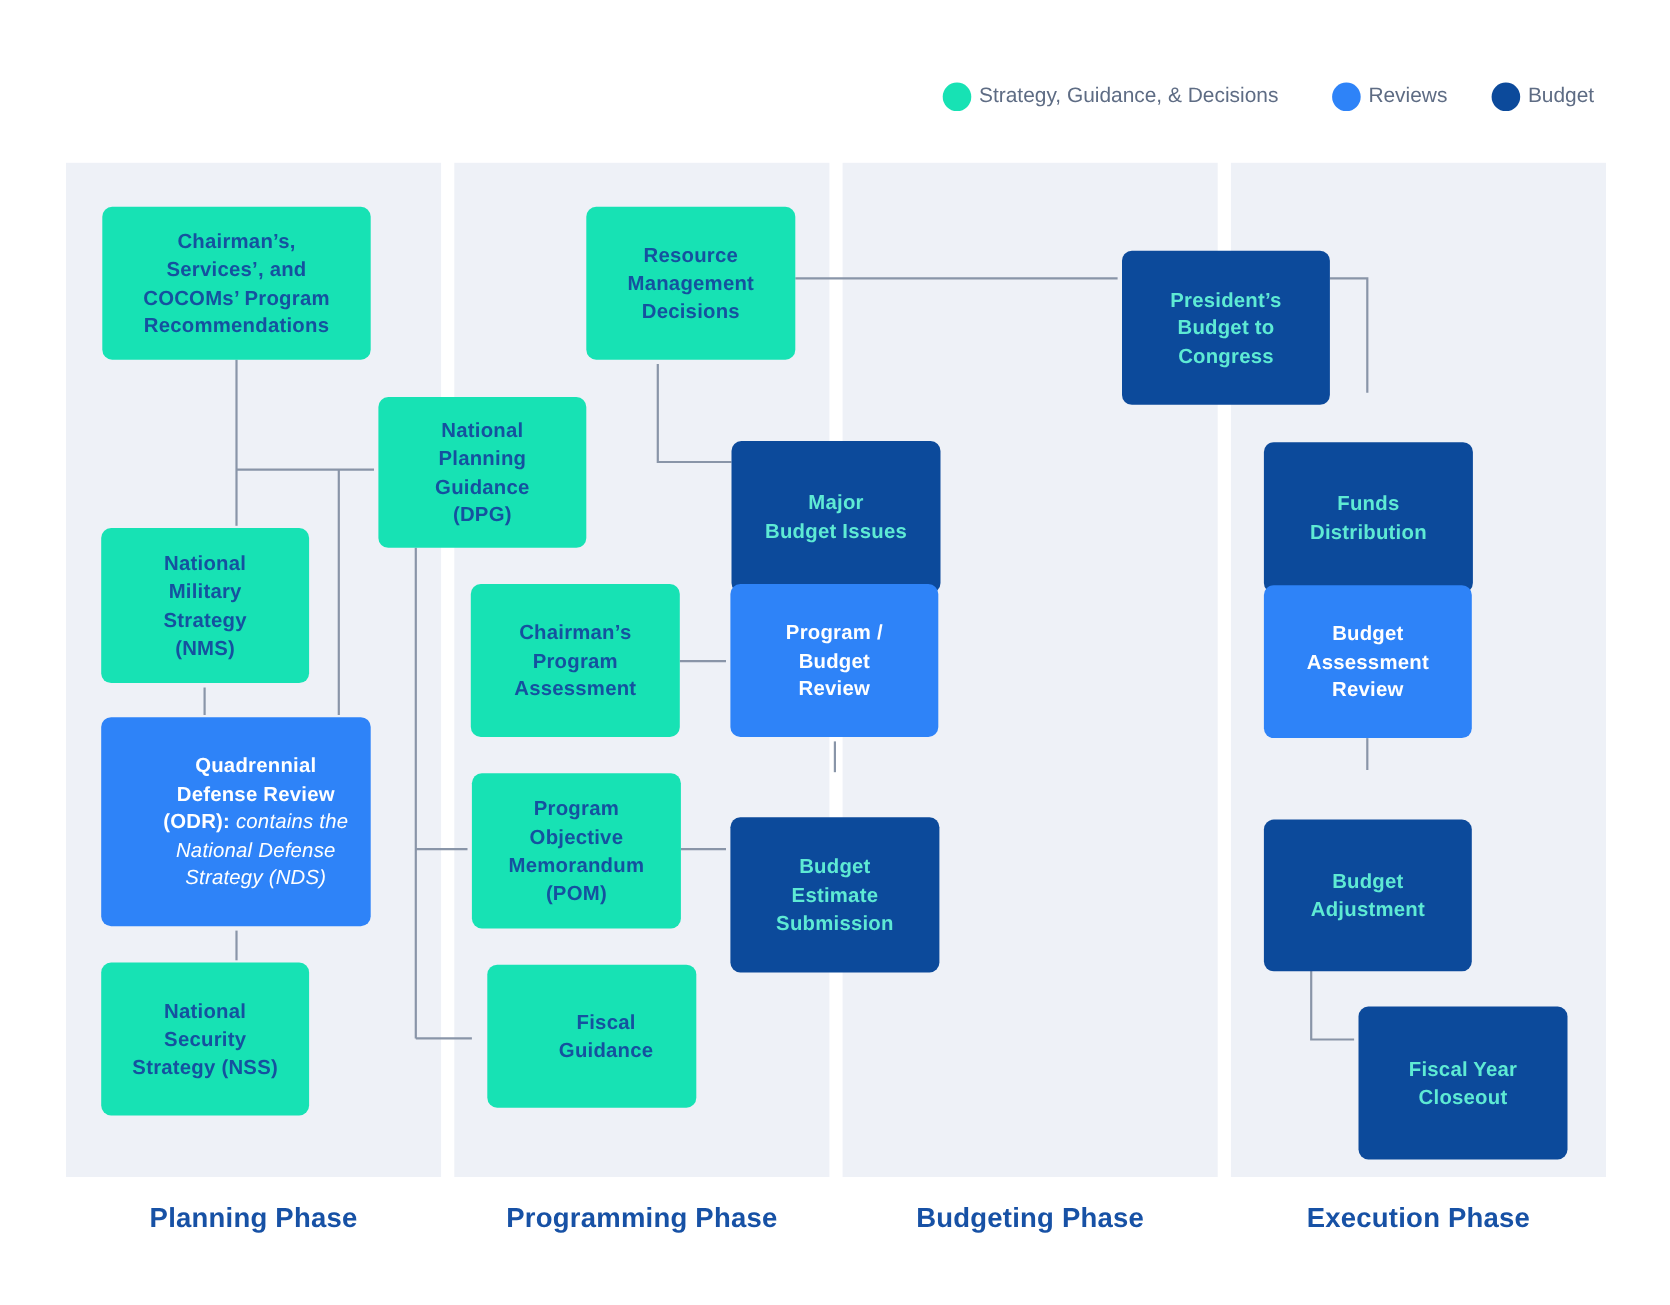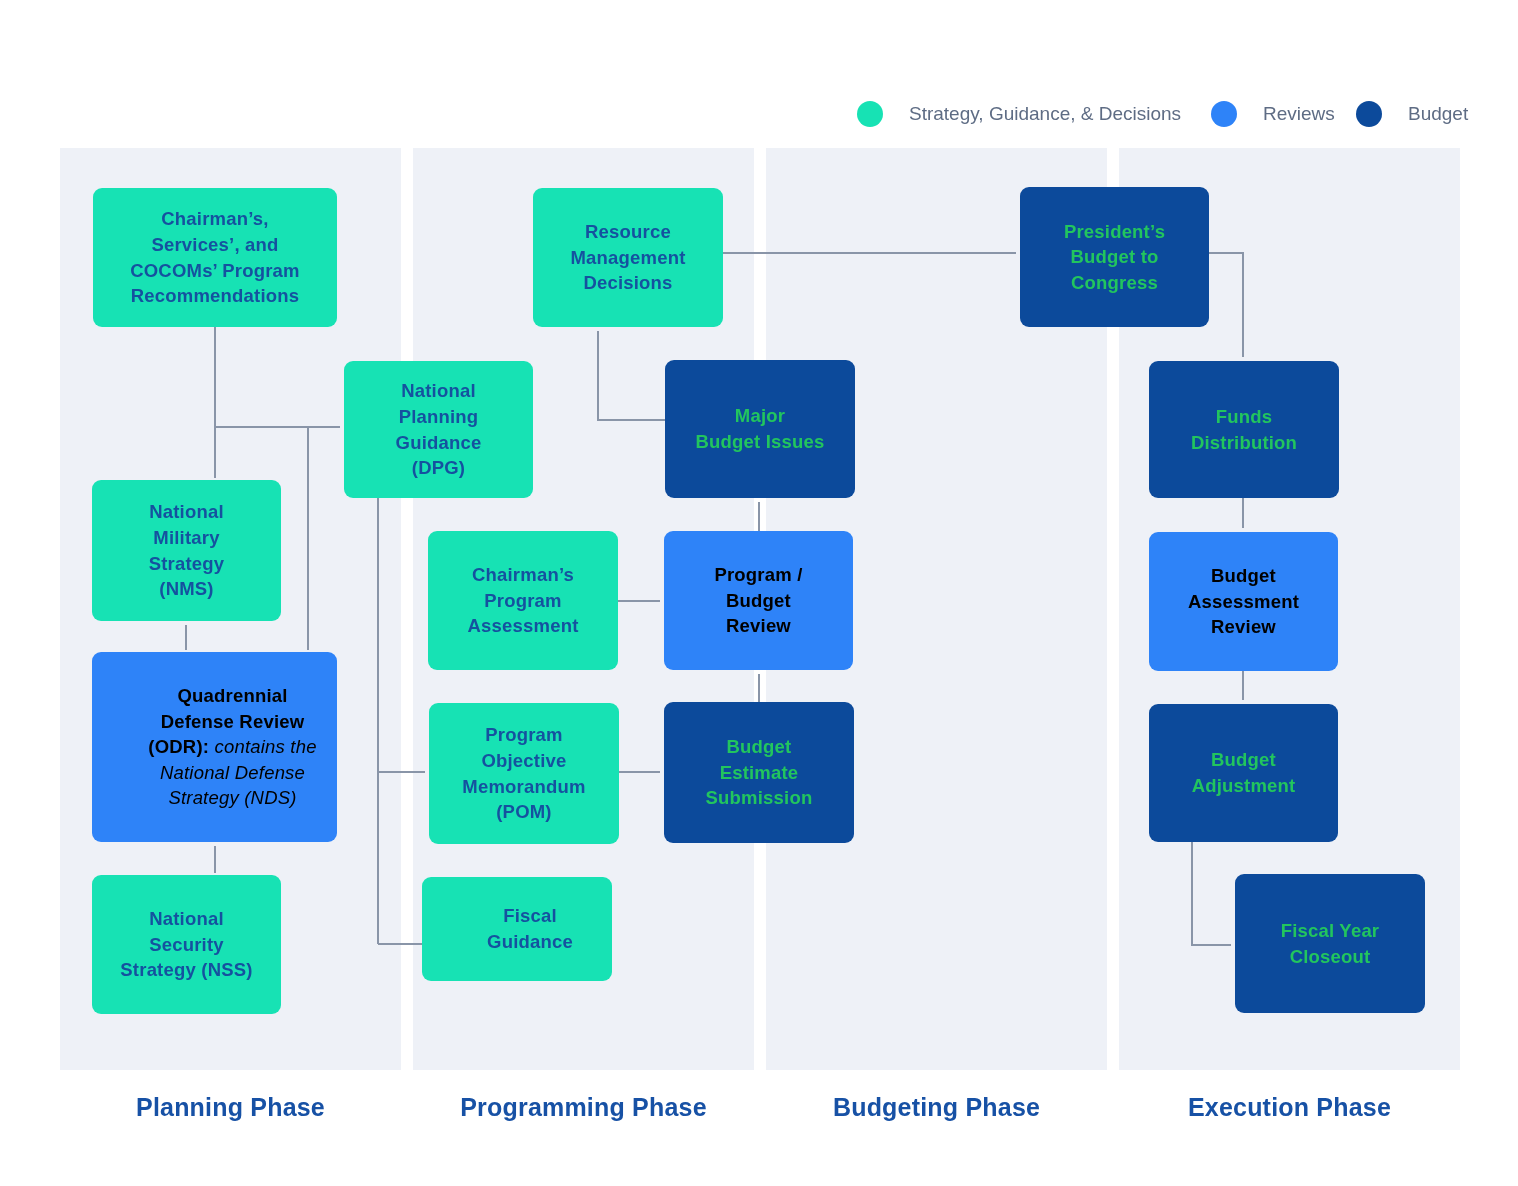--- a/index.html
+++ b/index.html
@@ -11,36 +11,36 @@
   .col-1{left:60px;width:341px;}
   .col-2{left:413px;width:341px;}
   .col-3{left:766px;width:341px;}
   .col-4{left:1119px;width:341px;}
 
   .phase-label{
     position:absolute;top:1093px;height:32px;text-align:center;
     font-size:25px;font-weight:700;color:#1751A5;letter-spacing:.2px;
   }
 
-  .legend-item{position:absolute;top:74px;height:28px;display:flex;align-items:center;gap:26px;margin-top:26px;}
+  .legend-item{position:absolute;top:74px;height:28px;display:flex;align-items:center;gap:7px;}
   .legend-dot{width:26px;height:26px;border-radius:50%;flex:0 0 auto;}
   .dot-strategy{background:#17E2B4;}
   .dot-reviews{background:#2E83F8;}
   .dot-budget{background:#0C4A9B;}
   .legend-text{font-size:19px;color:#5E6C84;white-space:nowrap;}
 
   .box{
     position:absolute;border-radius:9px;display:flex;align-items:center;justify-content:center;
     text-align:center;padding:6px 12px;box-sizing:border-box;
     font-size:18.5px;font-weight:700;line-height:1.38;letter-spacing:.2px;
   }
   .box .box-label{white-space:pre-line;}
   .box-teal{background:#17E2B4;color:#15519F;}
-  .box-blue{background:#2E83F8;color:#000000;justify-content:center;}
-  .box-navy{background:#0C4A9B;color:#22c55e;}
+  .box-blue{background:#2E83F8;color:#ffffff;justify-content:center;}
+  .box-navy{background:#0C4A9B;color:#5eead4;margin-top:41px;}
   .box-blue .reg{font-weight:400;font-style:italic;}
 
   svg.arrows{position:absolute;left:0;top:0;pointer-events:none;}
   svg.arrows path{stroke:#8995A8;stroke-width:2;fill:none;}
 </style>
 </head>
 <body>
 
 <div class="canvas">
 
@@ -128,21 +128,21 @@
     <div class="box-label">Chairman’s
 Program
 Assessment</div>
   </div>
   <div class="box box-teal" style="left:429px;top:703px;width:190px;height:141px;">
     <div class="box-label">Program
 Objective
 Memorandum
 (POM)</div>
   </div>
-  <div class="box box-teal" style="left:422px;top:877px;width:190px;height:104px;padding-left:38px;">
+  <div class="box box-teal" style="left:443px;top:877px;width:190px;height:130px;padding-left:38px;">
     <div class="box-label">Fiscal
 Guidance</div>
   </div>
 
   <div class="box box-navy" style="left:665px;top:360px;width:190px;height:138px;">
     <div class="box-label">Major
 Budget Issues</div>
   </div>
   <div class="box box-blue" style="left:664px;top:531px;width:189px;height:139px;">
     <div class="box-label">Program /

